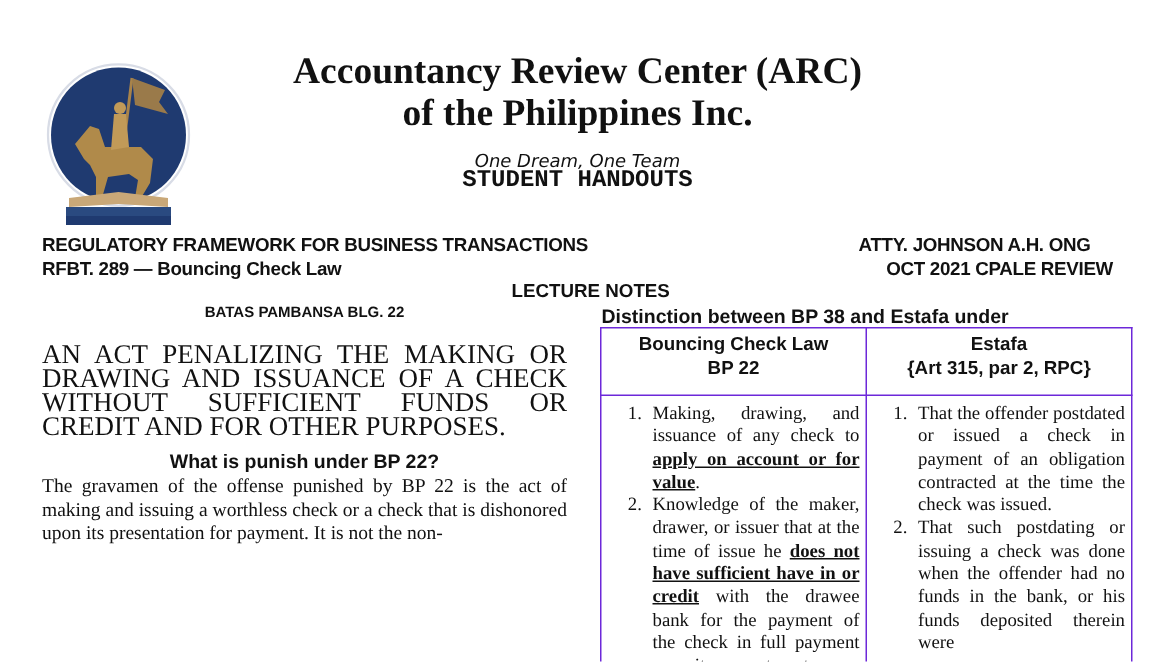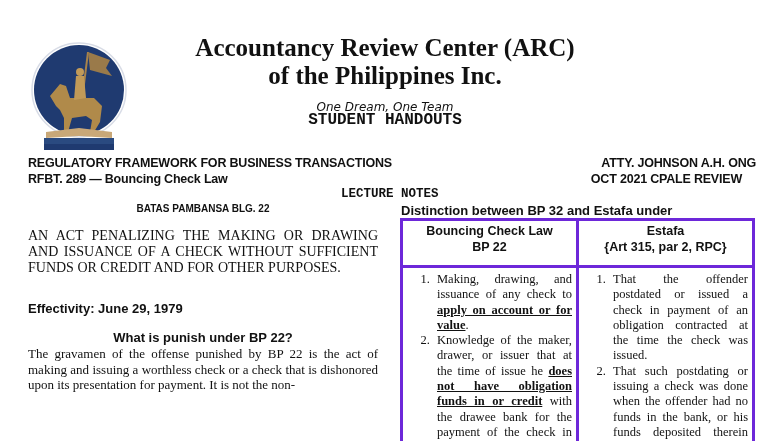--- a/index.html
+++ b/index.html
@@ -7,34 +7,34 @@
   .abs { position: absolute; }
   .logo { left: 30px; top: 40px; width: 100px; height: 112px; }
   .org1, .org2 { left: 140px; width: 490px; text-align: center; font-weight: bold; font-size: 25px; font-family: "Liberation Serif", serif; }
   .org1 { top: 34px; }
   .org2 { top: 62px; }
   .motto { left: 140px; top: 100px; width: 490px; text-align: center; font-style: italic; font-size: 12px; font-family: "DejaVu Sans", sans-serif; }
   .handouts { left: 140px; top: 111px; width: 490px; text-align: center; font-weight: bold; font-size: 16px; font-family: Liberation Mono, monospace; }
   .hdr { font-weight: bold; font-size: 12.5px; font-family: "Liberation Sans", sans-serif; letter-spacing: -0.2px; }
   .hdr-left1 { left: 28px; top: 156px; }
   .hdr-left2 { left: 28px; top: 172px; }
-  .hdr-right1 { right: 28px; top: 156px; text-align: left; }
+  .hdr-right1 { right: 57px; top: 156px; text-align: left; }
   .hdr-right2 { right: 42px; top: 172px; text-align: right; }
-  .lecture { left: 341px; top: 187px; font-weight: bold; font-size: 12.5px; font-family: Liberation Mono, monospace; }
+  .lecture { left: 341px; top: 187px; font-weight: bold; font-size: 12.5px; font-family: Liberation Sans, sans-serif; }
   .colL { left: 28px; top: 203px; width: 350px; font-family: "Liberation Serif", serif; }
   .secTitle { text-align: center; font-weight: bold; font-size: 10px; font-family: "Liberation Sans", sans-serif; margin-bottom: 14px; }
-  .act { font-size: 14px; line-height: 16px; text-align: justify; text-align-last: left; margin: 0 0 25px 0; }
+  .act { font-size: 18px; line-height: 16px; text-align: justify; text-align-last: left; margin: 0 0 8px 0; }
   .eff { font-weight: bold; font-size: 13px; font-family: "Liberation Sans", sans-serif; margin-bottom: 14px; }
   .q { font-weight: bold; font-size: 13px; font-family: "Liberation Sans", sans-serif; line-height: 16px; text-align: center; }
   .para { font-size: 13px; line-height: 15.5px; text-align: justify; margin: 0; }
   .para2 { font-size: 13px; line-height: 15.5px; text-align: justify; margin: 0; }
   .u { text-decoration: underline; font-weight: bold; }
   .dist { left: 401px; top: 203px; font-weight: bold; font-size: 13px; font-family: "Liberation Sans", sans-serif; }
   table.cmp { position: absolute; left: 400px; top: 218px; width: 355px; border-collapse: collapse; table-layout: fixed; }
-  table.cmp th, table.cmp td { border: 3px solid #6d28d9; vertical-align: top; }
+  table.cmp th, table.cmp td { border: 1px solid #6d28d9; vertical-align: top; }
   table.cmp th { font-weight: bold; font-size: 12.5px; font-family: "Liberation Sans", sans-serif; text-align: center; padding: 2px 4px 10px 4px; line-height: 16px; }
   table.cmp td { padding: 4px 4px 0 4px; font-size: 12.5px; line-height: 15.3px; }
   ol.items { margin: 0; padding: 0 0 0 26px; }
   ol.items li { text-align: justify; padding-left: 4px; }
 </style>
 </head>
 <body>
 
 <div class="abs logo">
   <svg width="100" height="112" viewBox="0 0 100 112">
@@ -62,42 +62,41 @@
 
 <div class="abs hdr hdr-left1">REGULATORY FRAMEWORK FOR BUSINESS TRANSACTIONS</div>
 <div class="abs hdr hdr-left2">RFBT. 289 — Bouncing Check Law</div>
 <div class="abs hdr hdr-right1">ATTY. JOHNSON A.H. ONG</div>
 <div class="abs hdr hdr-right2">OCT 2021 CPALE REVIEW</div>
 <div class="abs lecture">LECTURE NOTES</div>
 
 <div class="abs colL">
   <div class="secTitle">BATAS PAMBANSA BLG. 22</div>
   <p class="act">AN ACT PENALIZING THE MAKING OR DRAWING AND ISSUANCE OF A CHECK WITHOUT SUFFICIENT FUNDS OR CREDIT AND FOR OTHER PURPOSES.</p>
-  <div class="eff">Effectivity: June 29, 1979</div>
   <div class="q">What is punish under BP 22?</div>
   <p class="para2">The gravamen of the offense punished by BP 22 is the act of making and issuing a worthless check or a check that is dishonored upon its presentation for payment. It is not the non-</p>
 </div>
 
-<div class="abs dist">Distinction between BP 32 and Estafa under</div>
+<div class="abs dist">Distinction between BP 38 and Estafa under</div>
 
 <table class="cmp">
   <colgroup>
       <col style="width:50%">
       <col style="width:50%">
     </colgroup>
   <tbody>
       <tr>
     <th><span>Bouncing Check Law</span><br><span>BP 22</span></th>
     <th><span>Estafa</span><br><span>{Art 315, par 2, RPC}</span></th>
   </tr>
   <tr>
     <td>
       <ol class="items">
         <li><span>Making, drawing, and issuance of any check to </span><span class="u">apply on account or for value</span><span>.</span></li>
-        <li><span>Knowledge of the maker, drawer, or issuer that at the time of issue he </span><span class="u">does not have obligation funds in or credit</span><span> with the drawee bank for the payment of the check in full payment upon its presentment;</span></li>
+        <li><span>Knowledge of the maker, drawer, or issuer that at the time of issue he </span><span class="u">does not have sufficient have in or credit</span><span> with the drawee bank for the payment of the check in full payment upon its presentment;</span></li>
       </ol>
     </td>
     <td>
       <ol class="items">
         <li>That the offender postdated or issued a check in payment of an obligation contracted at the time the check was issued.</li>
         <li>That such postdating or issuing a check was done when the offender had no funds in the bank, or his funds deposited therein were</li>
       </ol>
     </td>
   </tr>
 </tbody>

